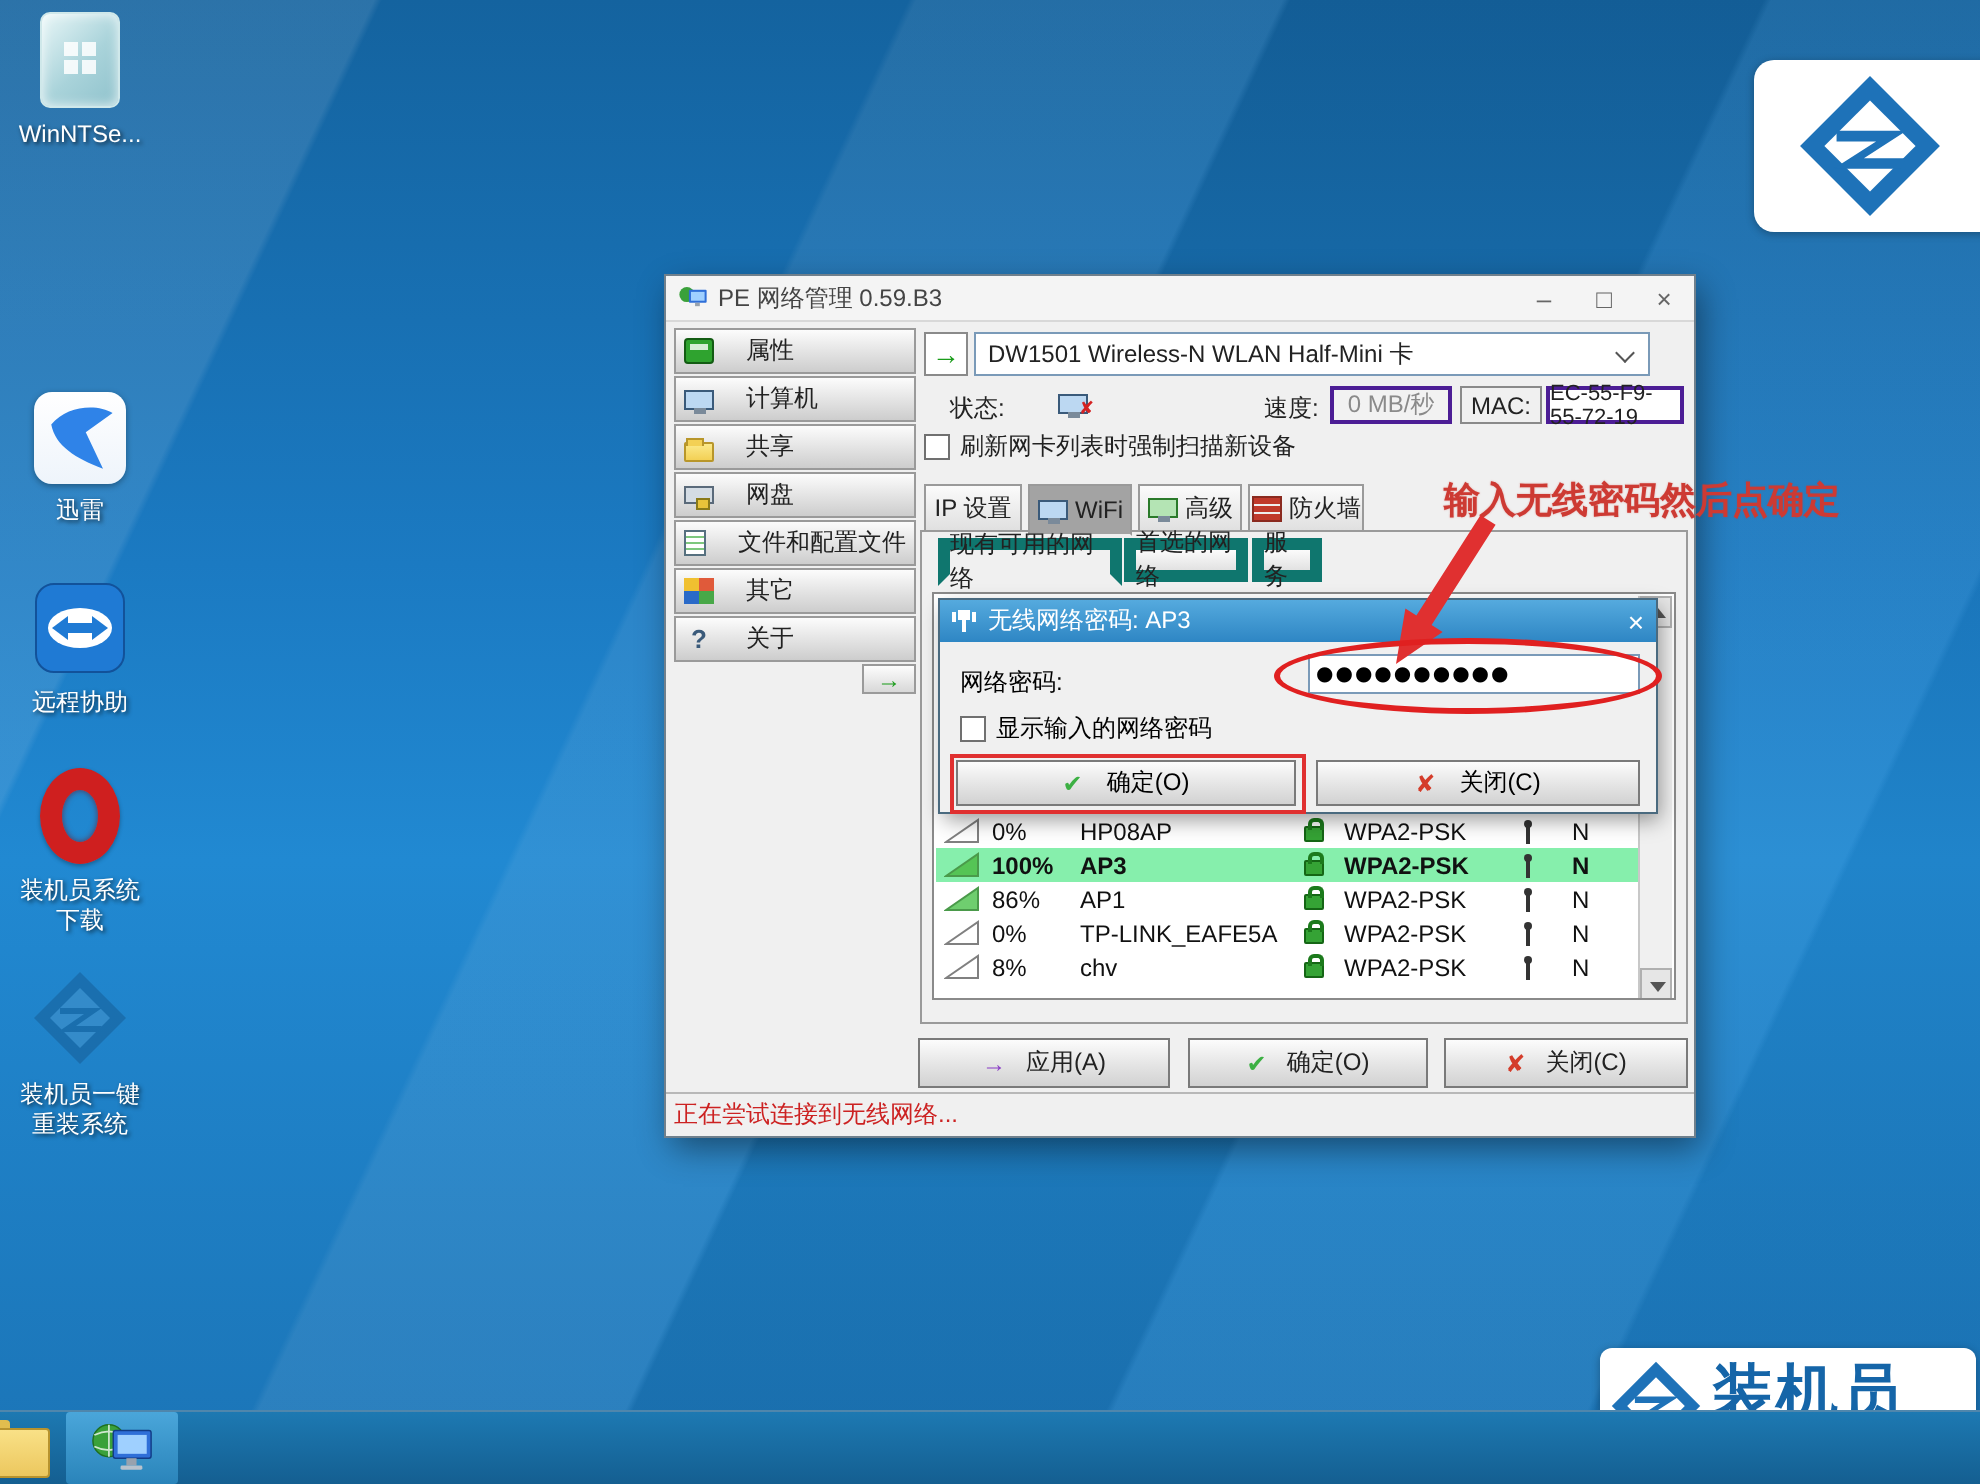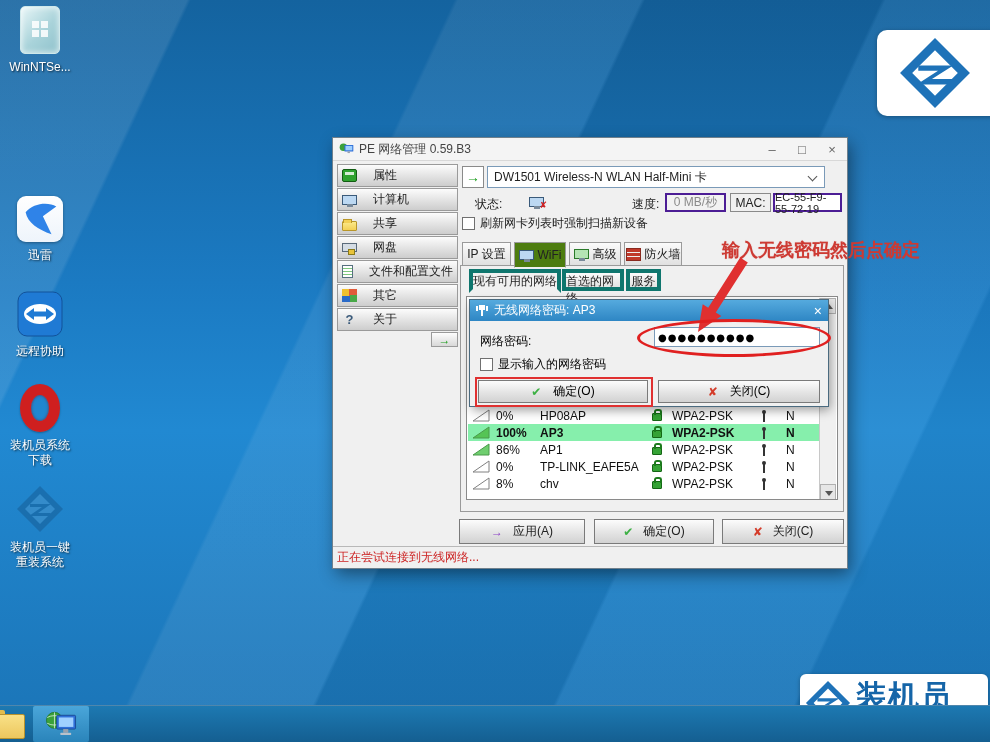--- a/index.html
+++ b/index.html
@@ -62,23 +62,23 @@
   .xmark-red{position:absolute;right:-4px;bottom:-4px;color:#d42222;font-size:9px;font-weight:bold;}
   
   .raised{background:#f0f0f0;border:1px solid #8a8a8a;box-sizing:border-box;}
   .sunken{background:#fff;border:2px solid #4c1d95;box-sizing:border-box;}
   #adapter-refresh{left:129px;top:28px;width:22px;height:22px;background:#fff;border:1px solid #8a8a8a;box-sizing:border-box;display:flex;align-items:center;justify-content:center;color:#1a9c1a;font-weight:bold;font-size:14px;}
   #adapter-select{left:154px;top:28px;width:338px;height:22px;background:#fff;border:1px solid #7a9ab8;box-sizing:border-box;display:flex;align-items:center;padding:0 18px 0 6px;}
   .chev{position:absolute;right:8px;top:6px;width:6px;height:6px;border-right:1px solid #555;border-bottom:1px solid #555;transform:rotate(45deg);}
   .cbx{width:13px;height:13px;background:#fff;border:1px solid #707070;display:inline-block;box-sizing:border-box;flex:none;}
   
   .tab{top:104px;height:24px;background:linear-gradient(180deg,#fbfbfb,#e0e0e0);border:1px solid #9a9a9a;box-sizing:border-box;display:flex;align-items:center;justify-content:center;gap:4px;}
-  .tab.sel{background:#4d7c0f;border-bottom:1px solid #f0f0f0;height:26px;z-index:3;}
+  .tab.sel{background:#a3a3a3;border-bottom:1px solid #f0f0f0;height:26px;z-index:3;}
   #panel{left:127px;top:127px;width:384px;height:247px;background:#f0f0f0;border:1px solid #9a9a9a;box-sizing:border-box;}
-  .subtab{top:131px;height:22px;background:linear-gradient(180deg,#fbfbfb,#e2e2e2);border:4px solid #0f766e;box-sizing:border-box;display:flex;justify-content:center;z-index:2;}
+  .subtab{top:131px;height:22px;background:linear-gradient(180deg,#fbfbfb,#e2e2e2);border:6px solid #0f766e;box-sizing:border-box;display:flex;align-items:center;justify-content:center;z-index:2;}
   .subtab.sel{background:#f0f0f0;border-bottom-color:#f0f0f0;height:24px;z-index:3;}
   #netlist{left:133px;top:158px;width:372px;height:204px;background:#fff;border:1px solid #8a8a8a;box-sizing:border-box;overflow:hidden;}
   .nrow{position:absolute;left:1px;width:354px;height:17px;display:grid;grid-template-columns:24px 44px 112px 20px 88px 26px 20px;align-items:center;padding-left:4px;font-size:12px;color:#111;}
   .nrow.hl{background:#86efac;font-weight:bold;}
   #scrollv{position:absolute;right:1px;top:1px;width:16px;height:202px;background:#f0f0f0;border-left:1px solid #c8c8c8;}
   .scroll-arrow{position:absolute;left:0;width:16px;height:16px;background:#e6e6e6;border:1px solid #b0b0b0;box-sizing:border-box;}
   .scroll-arrow::before{content:"";position:absolute;left:4px;border-left:4px solid transparent;border-right:4px solid transparent;}
   #scroll-up::before{top:5px;border-bottom:5px solid #555;}
   #scroll-down::before{top:6px;border-top:5px solid #555;}
   

